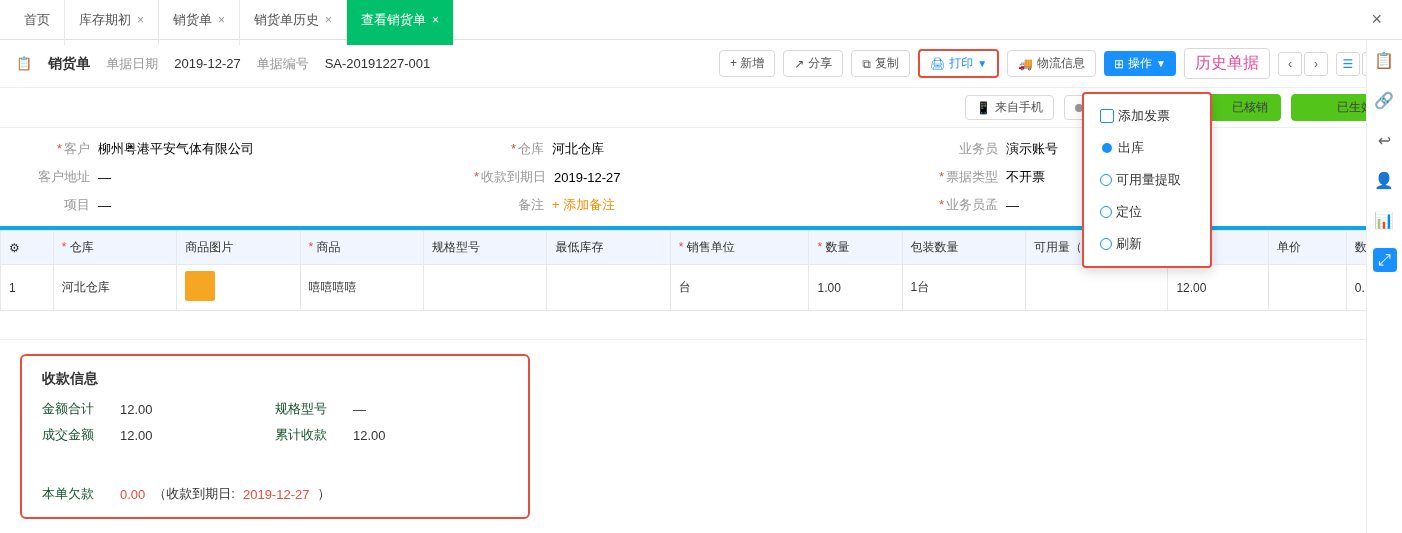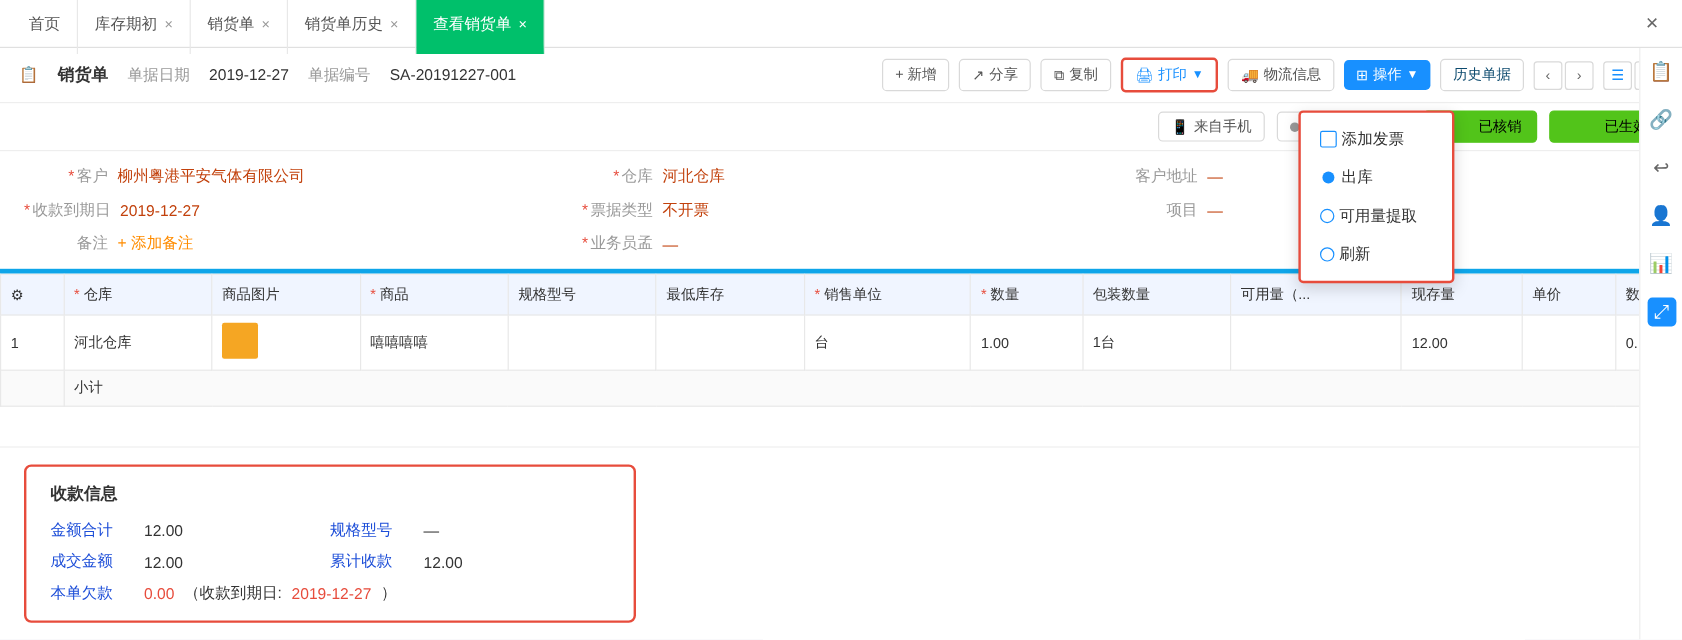--- a/index.html
+++ b/index.html
@@ -21,56 +21,56 @@
     .doc-header { display: flex; align-items: center; padding: 8px 16px; border-bottom: 1px solid #eee; gap: 16px; }
     .doc-icon { color: #666; font-size: 13px; }
     .doc-title { font-weight: bold; font-size: 14px; color: #333; }
     .doc-meta { display: flex; align-items: center; gap: 16px; font-size: 13px; color: #333; flex: 1; }
     .doc-meta-label { color: #999; }
     .doc-actions { display: flex; align-items: center; gap: 8px; }
     .action-btn { display: flex; align-items: center; gap: 4px; padding: 4px 10px; border: 1px solid #d9d9d9; border-radius: 4px; background: #fff; cursor: pointer; font-size: 12px; color: #555; }
     .action-btn.print { color: #1890ff; border-color: #1890ff; background: #fff; position: relative; }
     .action-btn.highlighted { border: 2px solid #e74c3c; }
     .status-btn { padding: 4px 12px; border-radius: 4px; border: 1px solid #d9d9d9; font-size: 12px; cursor: pointer; }
-    .status-btn.green { background: #52c41a; color: #000000; border-color: #52c41a; padding-left: 45px; }
+    .status-btn.green { background: #52c41a; color: #404040; border-color: #52c41a; padding-left: 45px; }
     .operation-btn { background: #1890ff; color: #fff; border: none; border-radius: 4px; padding: 4px 10px; cursor: pointer; font-size: 12px; display: flex; align-items: center; gap: 4px; }
-    .history-btn { background: #fff; color: #0c4a6e; border: 1px solid #d9d9d9; border-radius: 4px; padding: 4px 10px; cursor: pointer; font-size: 12px; }
+    .history-btn { background: #fff; color: #ec4899; border: 1px solid #d9d9d9; border-radius: 4px; padding: 4px 10px; cursor: pointer; font-size: 16px; }
 
     
     .second-toolbar { display: flex; align-items: center; padding: 6px 16px; border-bottom: 1px solid #eee; gap: 10px; justify-content: flex-end; }
     .toolbar-btn { display: flex; align-items: center; gap: 4px; padding: 3px 10px; border: 1px solid #d9d9d9; border-radius: 4px; background: #fff; cursor: pointer; font-size: 12px; color: #555; }
     .toolbar-btn.green-outline { color: #52c41a; border-color: #52c41a; }
     .circle-dot { width: 8px; height: 8px; border-radius: 50%; display: inline-block; }
     .dot-gray { background: #999; }
 
     
     .form-area { padding: 12px 20px; display: grid; grid-template-columns: 1fr 1fr 1fr; gap: 10px 0; border-bottom: 4px solid #0ea5e9; }
     .form-row { display: flex; align-items: center; gap: 8px; }
     .form-label { color: #999; font-size: 13px; min-width: 70px; text-align: right; }
     .form-label.required::before { content: '*'; color: #e74c3c; margin-right: 2px; }
-    .form-value { color: #c2410c; font-size: 13px; }
+    .form-value { color: #000000; font-size: 13px; }
     .form-value.link { color: #1890ff; cursor: pointer; }
 
     
     .table-container { flex: 1; overflow: auto; border-bottom: 1px solid #eee; }
     table { width: 100%; border-collapse: collapse; font-size: 12px; }
     thead tr { background: #f0f5ff; }
     thead th { padding: 8px 8px; border: 1px solid #e8e8e8; text-align: left; font-weight: normal; color: #333; white-space: nowrap; }
     tbody tr { background: #fff; }
     tbody tr.subtotal { background: #fafafa; }
     tbody td { padding: 6px 8px; border: 1px solid #e8e8e8; color: #333; }
     .product-img { width: 30px; height: 30px; background: #f5a623; display: inline-block; border-radius: 2px; }
 
     
     .bottom-panel { display: flex; padding: 14px 20px; gap: 40px; }
     .payment-info { border: 2px solid #e74c3c; border-radius: 6px; padding: 14px 20px; min-width: 510px; }
     .payment-title { font-weight: bold; font-size: 14px; margin-bottom: 12px; }
     .payment-grid { display: grid; grid-template-columns: 1fr 1fr; gap: 8px 0; }
     .payment-row { display: flex; align-items: center; gap: 8px; }
-    .payment-label { color: #1d4ed8; font-size: 13px; min-width: 70px; }
+    .payment-label { color: #14532d; font-size: 13px; min-width: 70px; }
     .payment-value { color: #333; font-size: 13px; }
     .payment-value.red { color: #e74c3c; }
     .payment-value.date { color: #e74c3c; }
 
     
     .dropdown-menu { position: absolute; top: 92px; right: 190px; background: #fff; border: 2px solid #e74c3c; border-radius: 4px; padding: 6px 0; z-index: 100; min-width: 130px; box-shadow: 0 4px 12px rgba(0,0,0,0.15); }
     .dropdown-item { display: flex; align-items: center; gap: 4px; padding: 7px 16px; cursor: pointer; font-size: 13px; color: #333; }
     .icon-square { width: 14px; height: 14px; border: 1px solid #1890ff; border-radius: 2px; display: inline-block; }
     .icon-circle { width: 12px; height: 12px; border: 1.5px solid #1890ff; border-radius: 50%; display: inline-block; }
 
@@ -180,20 +180,24 @@
     </div>
 
     <div class="form-area">
       <div class="form-row">
         <span class="form-label required">客户</span>
         <span class="form-value">柳州粤港平安气体有限公司</span>
       </div>
       <div class="form-row">
         <span class="form-label required">仓库</span>
         <span class="form-value">河北仓库</span>
+      </div>
+      <div class="form-row">
+        <span class="form-label">业务员</span>
+        <span class="form-value">演示账号</span>
       </div>
       <div class="form-row">
         <span class="form-label">客户地址</span>
         <span class="form-value">—</span>
       </div>
       <div class="form-row">
         <span class="form-label required">收款到期日</span>
         <span class="form-value">2019-12-27</span>
       </div>
       <div class="form-row">
@@ -244,24 +248,20 @@
             <td></td>
             <td></td>
             <td>台</td>
             <td>1.00</td>
             <td>1台</td>
             <td></td>
             <td>12.00</td>
             <td></td>
             <td>0.</td>
           </tr>
-          <tr class="subtotal">
-            <td></td>
-            <td colspan="12">小计</td>
-          </tr>
         </tbody>
       </table>
     </div>
 
     <div class="bottom-panel">
       <div class="payment-info">
         <div class="payment-title">收款信息</div>
         <div class="payment-grid">
           <div class="payment-row">
             <span class="payment-label">金额合计</span>
@@ -272,21 +272,21 @@
             <span class="payment-value">—</span>
           </div>
           <div class="payment-row">
             <span class="payment-label">成交金额</span>
             <span class="payment-value">12.00</span>
           </div>
           <div class="payment-row">
             <span class="payment-label">累计收款</span>
             <span class="payment-value">12.00</span>
           </div>
-          <div style="grid-column: 1 / -1;" class="payment-row">
+          <div style="grid-column: 1 / -1; margin-top: 33px;" class="payment-row">
             <span class="payment-label">本单欠款</span>
             <span class="payment-value red">0.00</span>
             <span class="payment-value">（收款到期日:</span>
             <span class="payment-value date">2019-12-27</span>
             <span class="payment-value">）</span>
           </div>
         </div>
       </div>
     </div>
 
@@ -299,20 +299,24 @@
     </div>
     <div class="dropdown-item">
       <span style="display:inline-flex;align-items:center;justify-content:center;width:14px;height:14px;">
         <span style="width:10px;height:10px;border-radius:50%;background:#1890ff;display:inline-block;"></span>
       </span>
       <span>出库</span>
     </div>
     <div class="dropdown-item">
       <span class="icon-circle"></span>
       <span>可用量提取</span>
+    </div>
+    <div class="dropdown-item">
+      <span class="icon-circle"></span>
+      <span>定位</span>
     </div>
     <div class="dropdown-item">
       <span class="icon-circle"></span>
       <span>刷新</span>
     </div>
   </div>
 
   <div class="right-sidebar">
     <div class="sidebar-icon">📋</div>
     <div class="sidebar-icon">🔗</div>

